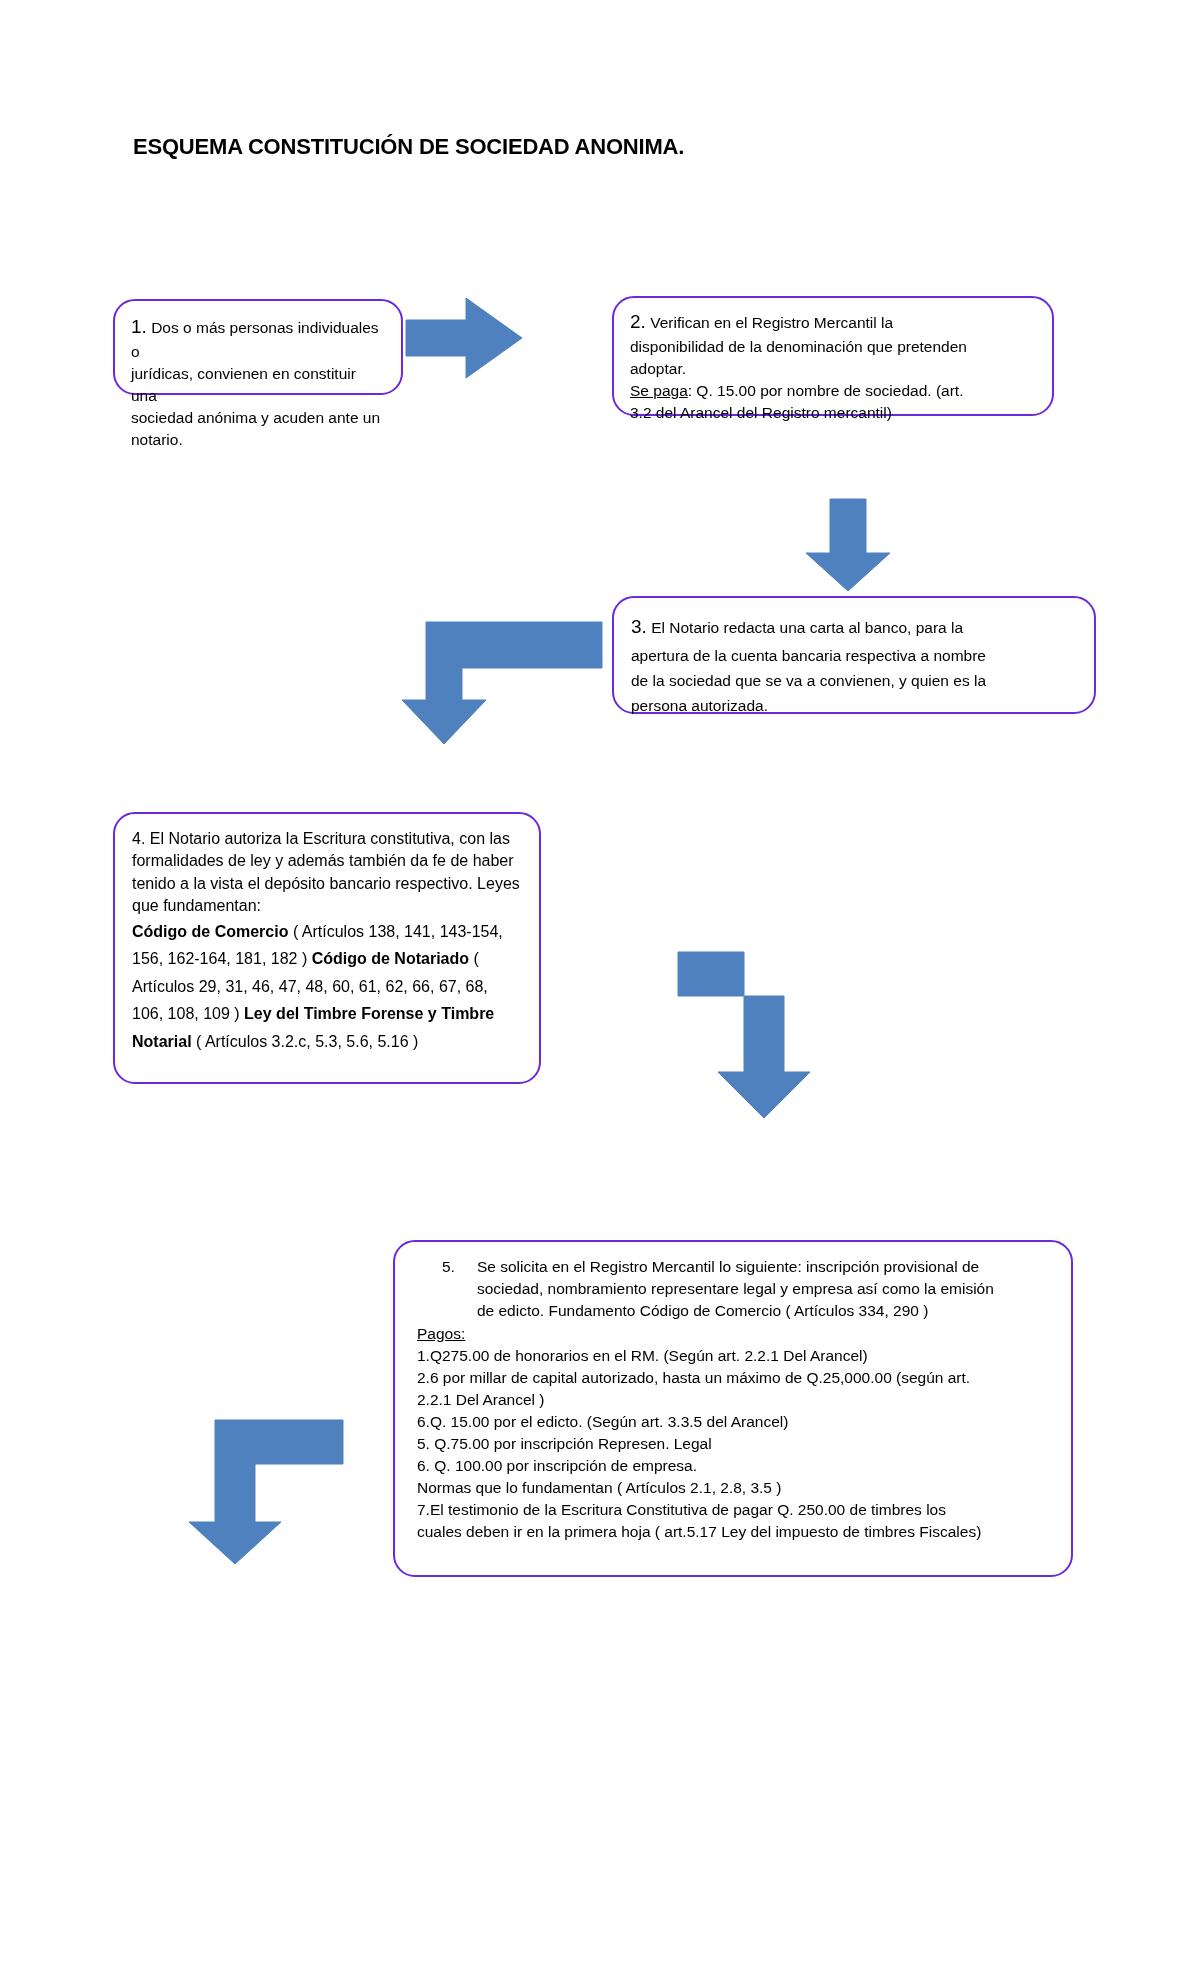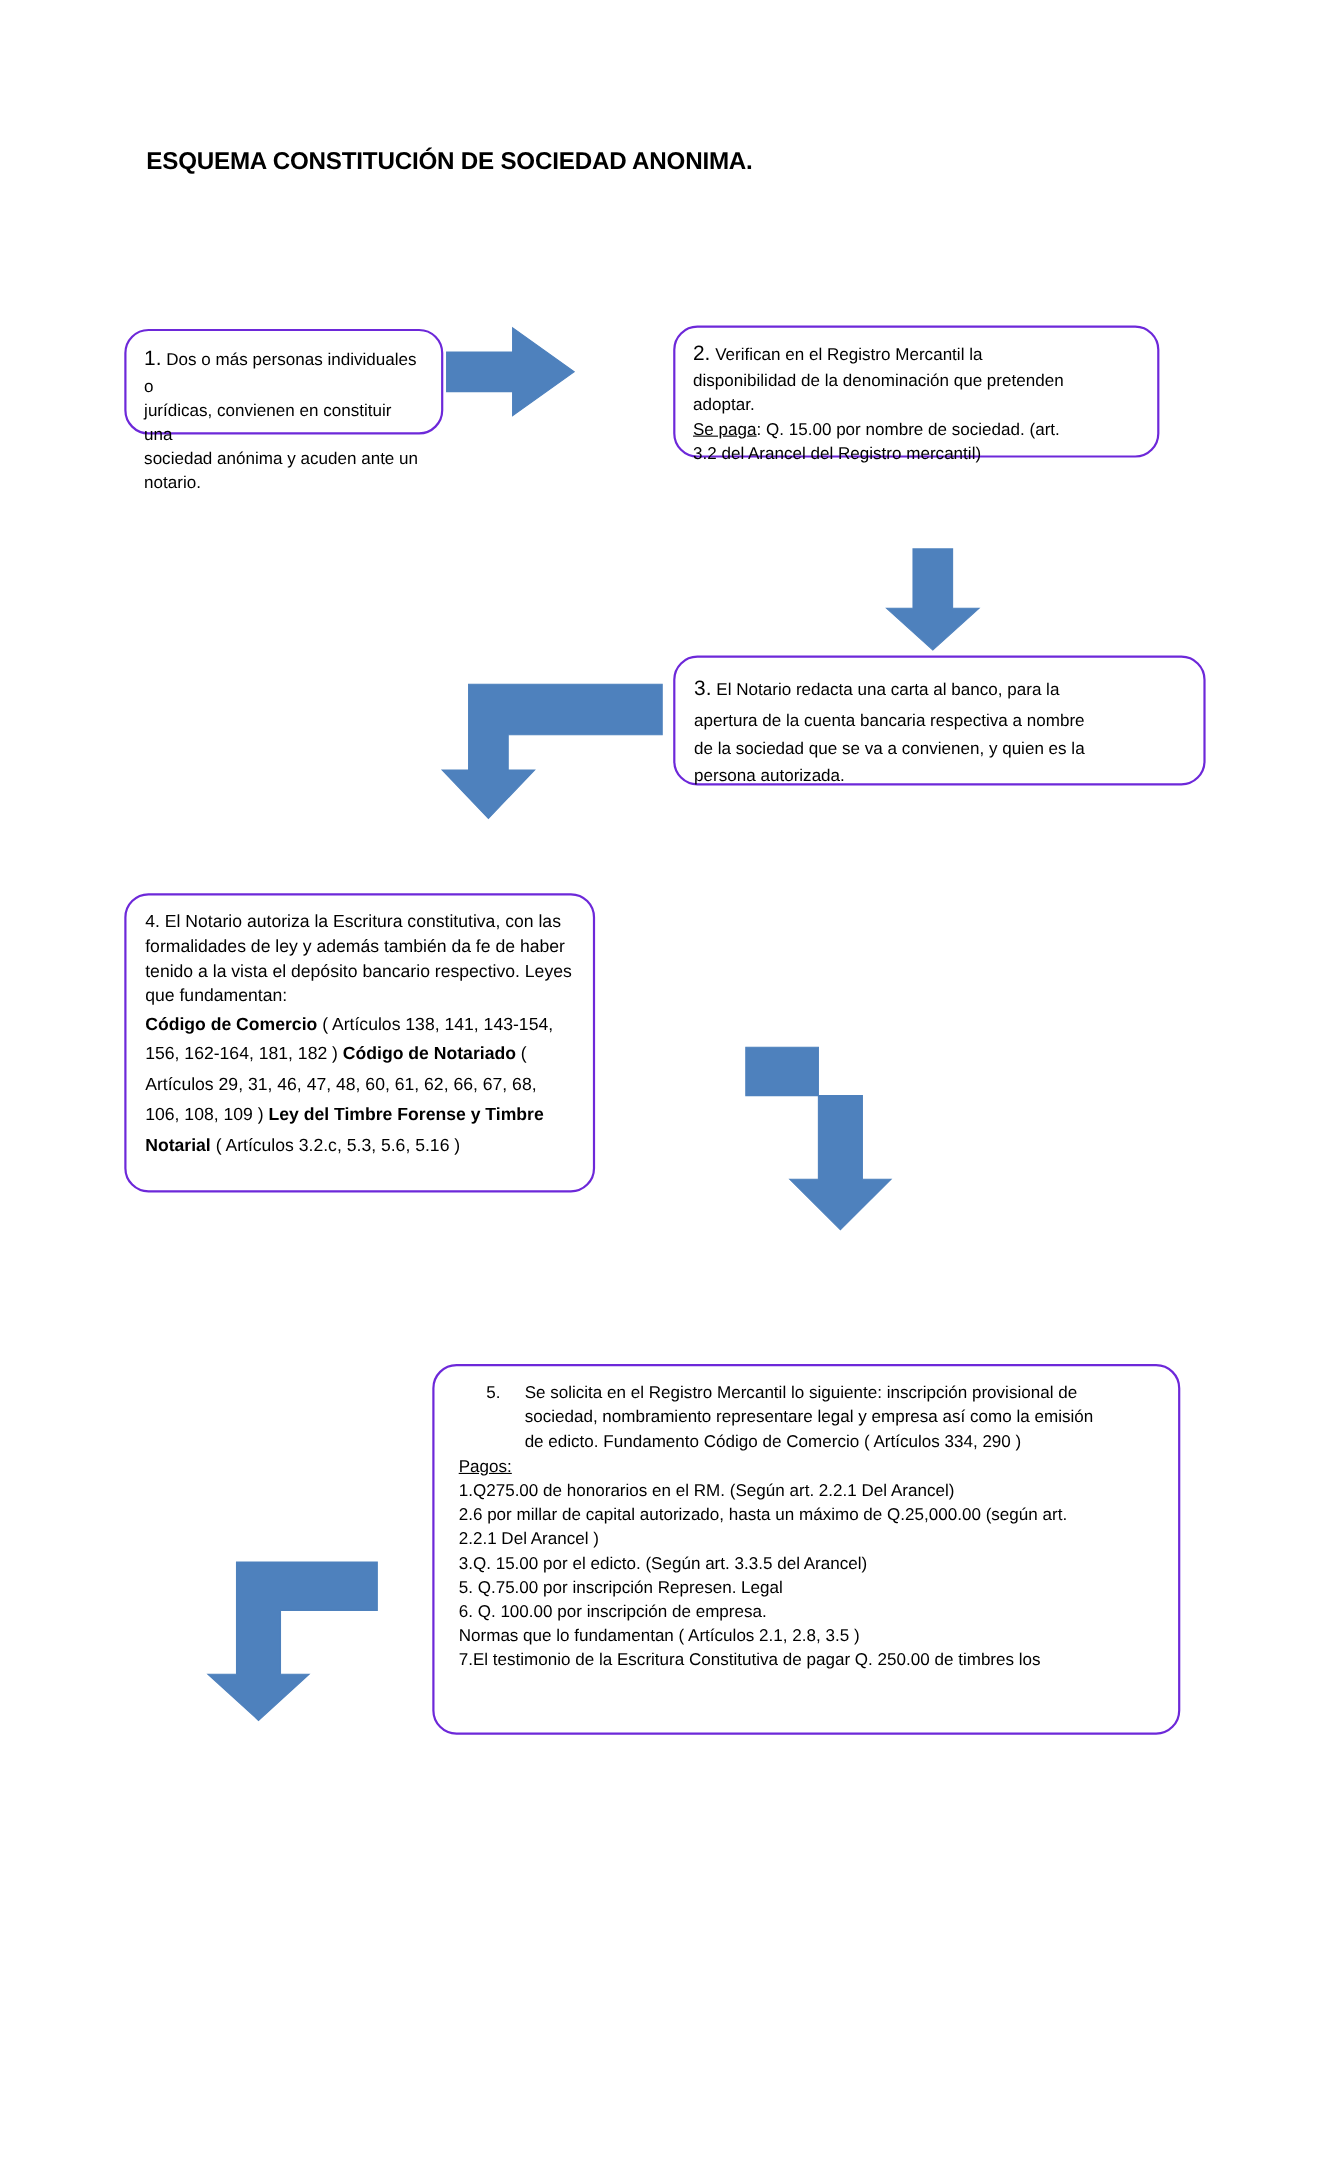--- a/index.html
+++ b/index.html
@@ -193,25 +193,26 @@
         <span class="txt">
           <span>Se solicita en el Registro  Mercantil lo siguiente: inscripción provisional de</span><br>
           <span>sociedad, nombramiento  representare legal y empresa así como la emisión</span><br>
           <span>de edicto. Fundamento Código de Comercio ( Artículos 334, 290 )</span>
         </span>
       </div>
       <p class="pagos-line"><span class="u">Pagos:</span></p>
       <p>1.Q275.00 de honorarios en el RM. (Según art. 2.2.1 Del Arancel)</p>
       <p>2.6 por millar de capital autorizado, hasta un máximo de Q.25,000.00 (según art.</p>
       <p>2.2.1 Del Arancel )</p>
-      <p>3.Q. 15.00 por el edicto. (Según art. 3.3.5 del Arancel)</p>
+      <p>6.Q. 15.00 por el edicto. (Según art. 3.3.5 del Arancel)</p>
       <p>5.  Q.75.00 por inscripción Represen. Legal</p>
       <p>6. Q. 100.00 por inscripción de empresa.</p>
       <p>Normas que lo fundamentan ( Artículos 2.1, 2.8, 3.5 )</p>
       <p>7.El testimonio de la Escritura Constitutiva de pagar Q. 250.00 de timbres los</p>
+      <p>cuales deben ir en la primera hoja ( art.5.17 Ley del impuesto de timbres Fiscales)</p>
     </div>
   </div>
 
   <svg class="arrow-blue" id="arrow5" viewBox="0 0 160 148">
     <polygon points="158,2 158,46 70,46 70,104 96,104 50,146 4,104 30,104 30,2"></polygon>
   </svg>
 
 </div>
 
 </body></html>

